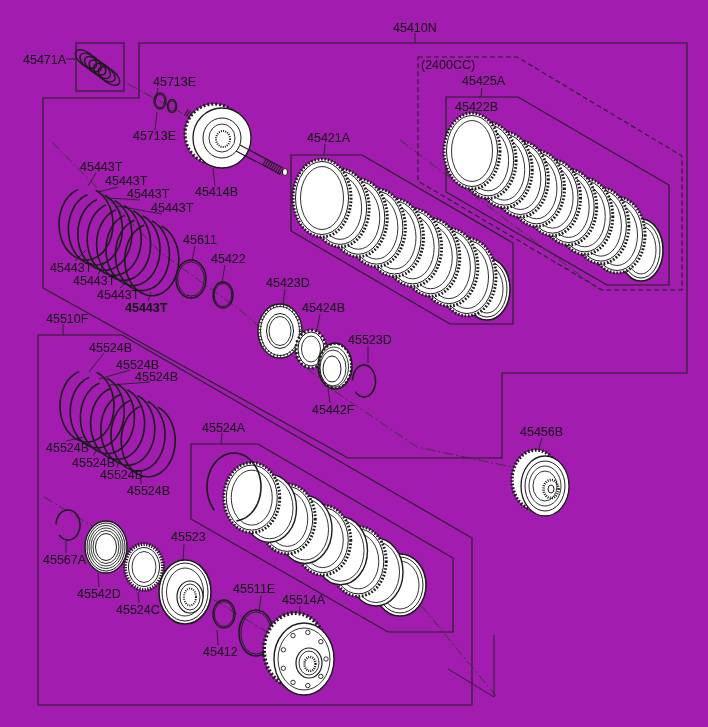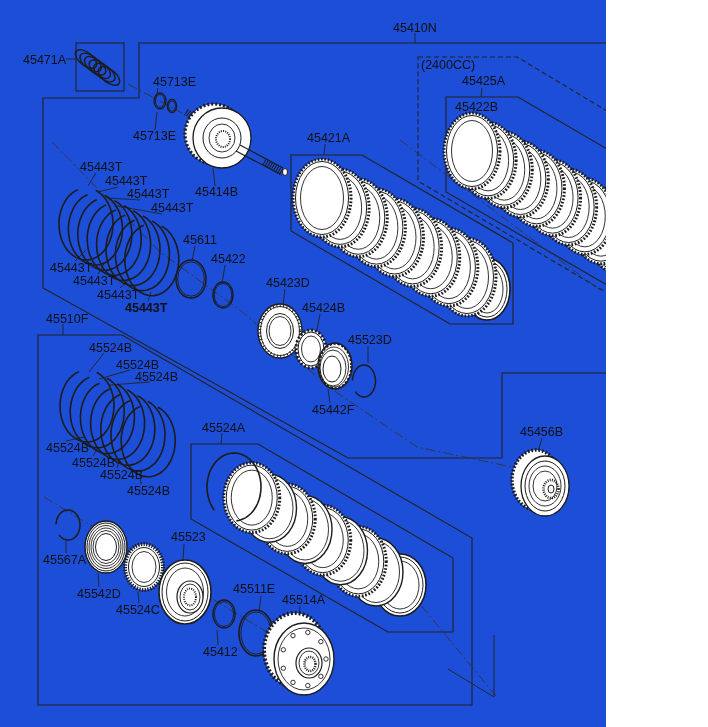--- a/index.html
+++ b/index.html
@@ -1,16 +1,16 @@
 <!DOCTYPE html>
 <html><head>
 <meta charset="utf-8">
 <style>
   html,body{margin:0;padding:0;background:#fff;}
-  .stage{position:relative;width:606px;height:727px;background:#1d4ed8;overflow:hidden;}
+  .stage{position:relative;width:708px;height:727px;background:#a21caf;overflow:hidden;}
   svg{display:block;}
   svg text{font-family:"Liberation Sans","DejaVu Sans",sans-serif;}
   .box{fill:none;stroke:#222;stroke-width:1.1;}
   .boxdash{fill:none;stroke:#222;stroke-width:1.1;stroke-dasharray:5 3;}
   .leader{fill:none;stroke:#222;stroke-width:0.9;}
   .axis{fill:none;stroke:#333;stroke-width:0.9;stroke-dasharray:10 3 2 3;}
   .thin{fill:none;stroke:#222;stroke-width:0.9;}
 </style>
 </head>
 <body>

